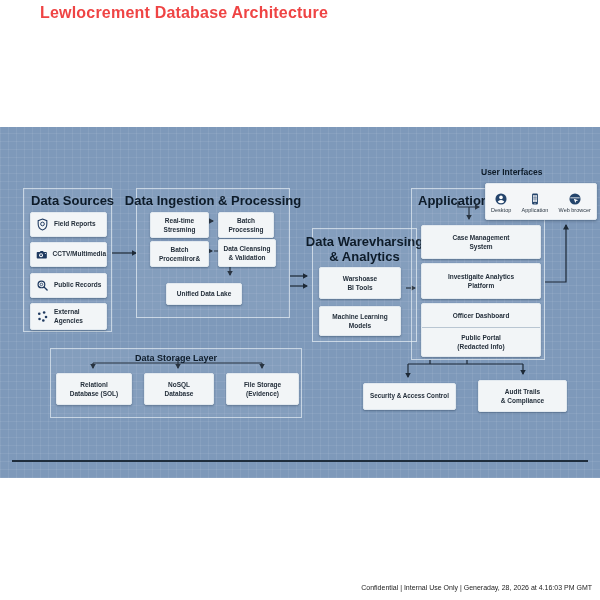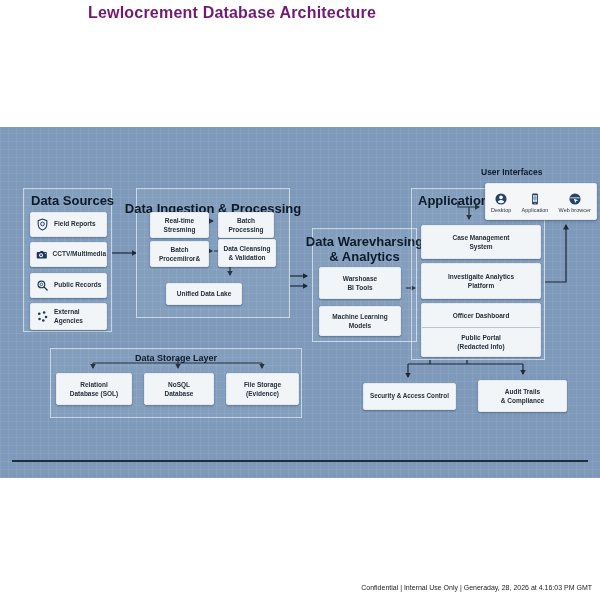--- a/index.html
+++ b/index.html
@@ -4,21 +4,21 @@
 <style>
   html,body{margin:0;padding:0;}
   body{
     width:600px;height:600px;position:relative;overflow:hidden;
     background:#ffffff;
     font-family:"Liberation Sans", sans-serif;
     -webkit-font-smoothing:antialiased;
   }
   .page-title{
     position:absolute;left:40px;top:4px;
-    font-size:16px;font-weight:600;color:#701a75;letter-spacing:.2px;margin-left:48px;
+    font-size:16px;font-weight:600;color:#ef4444;letter-spacing:.2px;
   }
   .panel{
     position:absolute;left:0;top:127px;width:600px;height:351px;
     background-color:#7E99BA;
     background-image:
       repeating-linear-gradient(0deg, rgba(255,255,255,.07) 0 1px, transparent 1px 8px),
       repeating-linear-gradient(90deg, rgba(255,255,255,.07) 0 1px, transparent 1px 8px);
   }
   .sec{
     position:absolute;z-index:2;
@@ -134,21 +134,21 @@
         <circle cx="13.5" cy="19.5" r="2.4" fill="#1F3A60"></circle>
       </svg>
       <span style="display:flex;flex-direction:column;">
         <span class="ln">External</span>
         <span class="ln">Agencies</span>
       </span>
     </div>
   </div>
 
   <div class="sec" style="left:136px;top:61px;width:154px;height:130px;">
-    <div class="sec-title" style="left:50%;transform:translateX(-50%);top:5px;margin-top:8px;">Data Ingestion &amp; Processing</div>
+    <div class="sec-title" style="left:50%;transform:translateX(-50%);top:5px;">Data Ingestion &amp; Processing</div>
     <div class="node" style="left:13px;top:23px;width:59px;height:26px;">
       <div class="ln">Real-time</div>
       <div class="ln">Stresming</div>
     </div>
     <div class="node" style="left:81px;top:23px;width:56px;height:26px;">
       <div class="ln">Batch</div>
       <div class="ln">Processing</div>
     </div>
     <div class="node" style="left:13px;top:52px;width:59px;height:26px;">
       <div class="ln">Batch</div>

